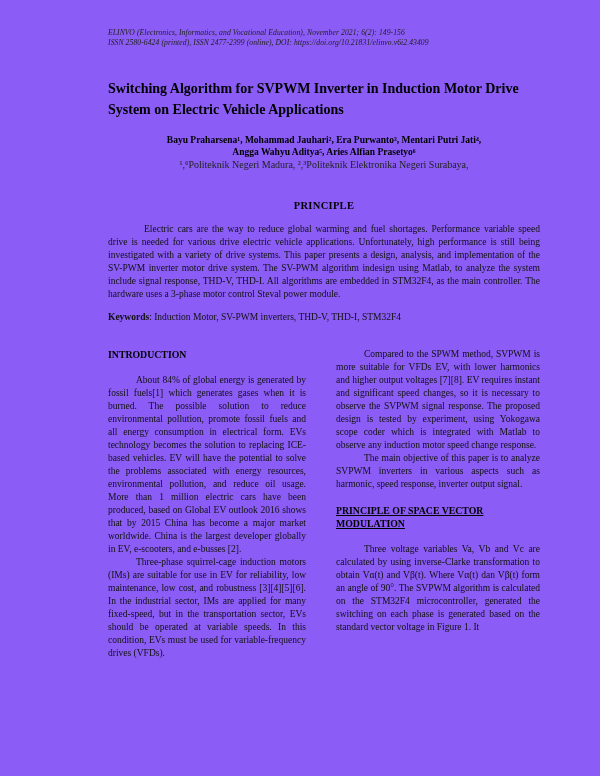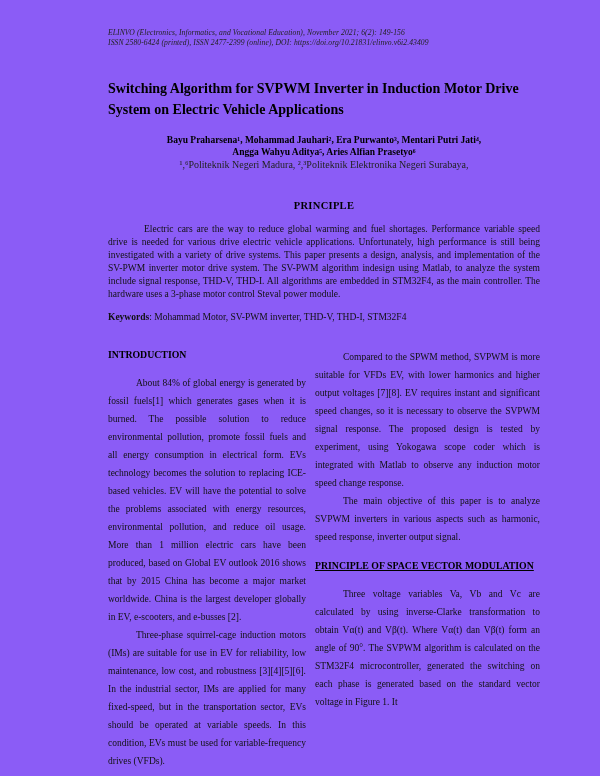--- a/index.html
+++ b/index.html
@@ -81,21 +81,21 @@
     color: #111111;
   }
   .keywords-line .kw-label {
     font-weight: bold;
     text-align: center;
   }
   
   .columns {
     display: flex;
     margin-top: 24px;
-    gap: 9px;
+    gap: 30px;
   }
   .col-left {
     width: 198px;
     flex: 0 0 198px;
   }
   .col-right {
     flex: 1 1 auto;
   }
   .section-heading {
     font-weight: bold;
@@ -104,21 +104,21 @@
     color: #000000;
     margin: 0 0 0 0;
   }
   .section-heading.spaced-top {
     margin-top: 13px;
     text-decoration: underline;
   }
   .body-para {
     margin: 13px 0 0 0;
     font-size: 9.5px;
-    line-height: 18px;
+    line-height: 13px;
     text-align: justify;
     text-indent: 28px;
     color: #111111;
   }
   .body-para.tight {
     margin-top: 0;
   }
 </style>
 </head>
 <body>
@@ -139,21 +139,21 @@
 
   <div class="affiliations">
     <div>¹,⁶Politeknik Negeri Madura, ²,³Politeknik Elektronika Negeri Surabaya,</div>
   </div>
 
 
   <div class="abstract-heading">PRINCIPLE</div>
 
   <div class="abstract-text">Electric cars are the way to reduce global warming and fuel shortages. Performance variable speed drive is needed for various drive electric vehicle applications. Unfortunately, high performance is still being investigated with a variety of drive systems. This paper presents a design, analysis, and implementation of the SV-PWM inverter motor drive system. The SV-PWM algorithm indesign using Matlab, to analyze the system include signal response, THD-V, THD-I. All algorithms are embedded in STM32F4, as the main controller. The hardware uses a 3-phase motor control Steval power module.</div>
 
-  <div class="keywords-line"><span class="kw-label">Keywords</span><span>: Mohammad Motor, SV-PWM inverter, THD-V, THD-I, STM32F4</span></div>
+  <div class="keywords-line"><span class="kw-label">Keywords</span><span>: Induction Motor, SV-PWM inverters, THD-V, THD-I, STM32F4</span></div>
 
   <div class="columns">
 
     <div class="col-left">
       <div class="section-heading">INTRODUCTION</div>
       <p class="body-para">About 84% of global energy is generated by fossil fuels[1] which generates gases when it is burned. The possible solution to reduce environmental pollution, promote fossil fuels and all energy consumption in electrical form. EVs technology becomes the solution to replacing ICE-based vehicles. EV will have the potential to solve the problems associated with energy resources, environmental pollution, and reduce oil usage. More than 1 million electric cars have been produced, based on Global EV outlook 2016 shows that by 2015 China has become a major market worldwide. China is the largest developer globally in EV, e-scooters, and e-busses [2].</p>
       <p class="body-para tight">Three-phase squirrel-cage induction motors (IMs) are suitable for use in EV for reliability, low maintenance, low cost, and robustness [3][4][5][6]. In the industrial sector, IMs are applied for many fixed-speed, but in the transportation sector, EVs should be operated at variable speeds. In this condition, EVs must be used for variable-frequency drives (VFDs).</p>
     </div>
 
     <div class="col-right">

